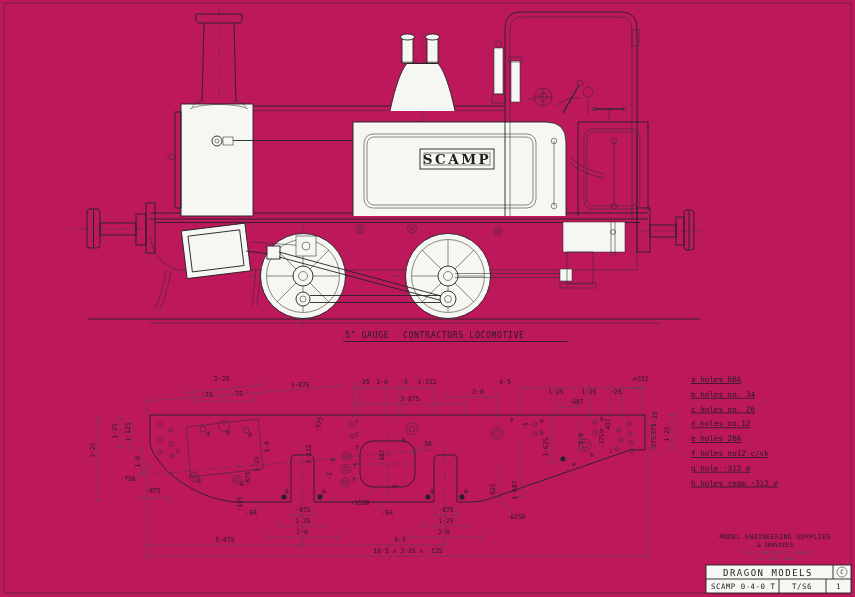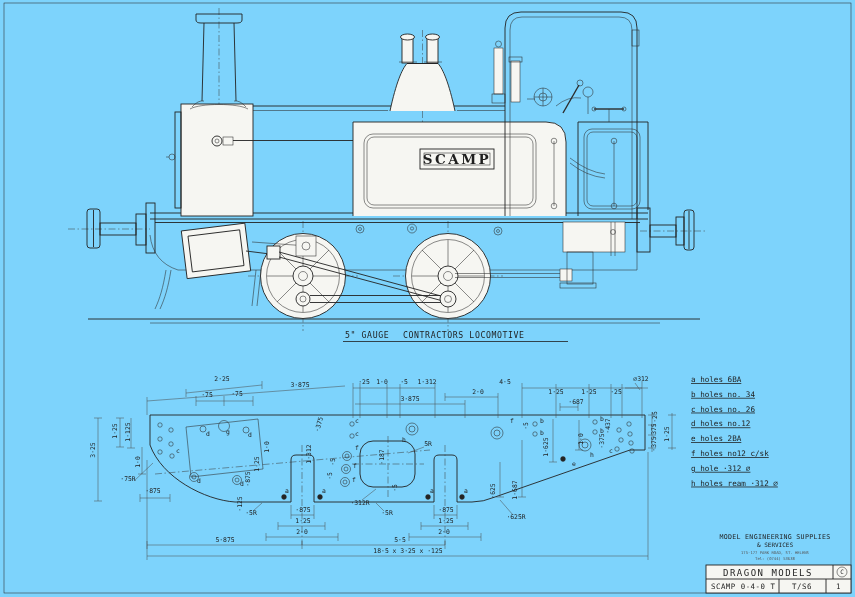--- a/index.html
+++ b/index.html
@@ -1,16 +1,16 @@
 <!DOCTYPE html>
 <html><head>
 <meta charset="utf-8">
 <style>
   html,body{margin:0;padding:0;background:#e6e6e3;}
-  .sheet{width:855px;height:597px;background:#7dd3fc;position:relative;overflow:hidden;
+  .sheet{width:855px;height:597px;background:#be185d;position:relative;overflow:hidden;
          font-family:"DejaVu Sans Mono","Liberation Mono",monospace;}
   svg{display:block;}
   svg text{fill:#1e1e1e;}
   .ln{stroke:#232323;fill:none;stroke-width:.9;}
   .thin{stroke:#2c2c2c;fill:none;stroke-width:.55;}
   .dash{stroke:#3a3a3a;fill:none;stroke-width:.5;stroke-dasharray:7 2.5 1.5 2.5;}
   .dimln{stroke:#4a4a4a;fill:none;stroke-width:.5;}
   .fillpaper{fill:#f6f6f2;}
   .dim{font-size:6.4px;}
   .legend{font-size:7.6px;text-decoration:underline;}

